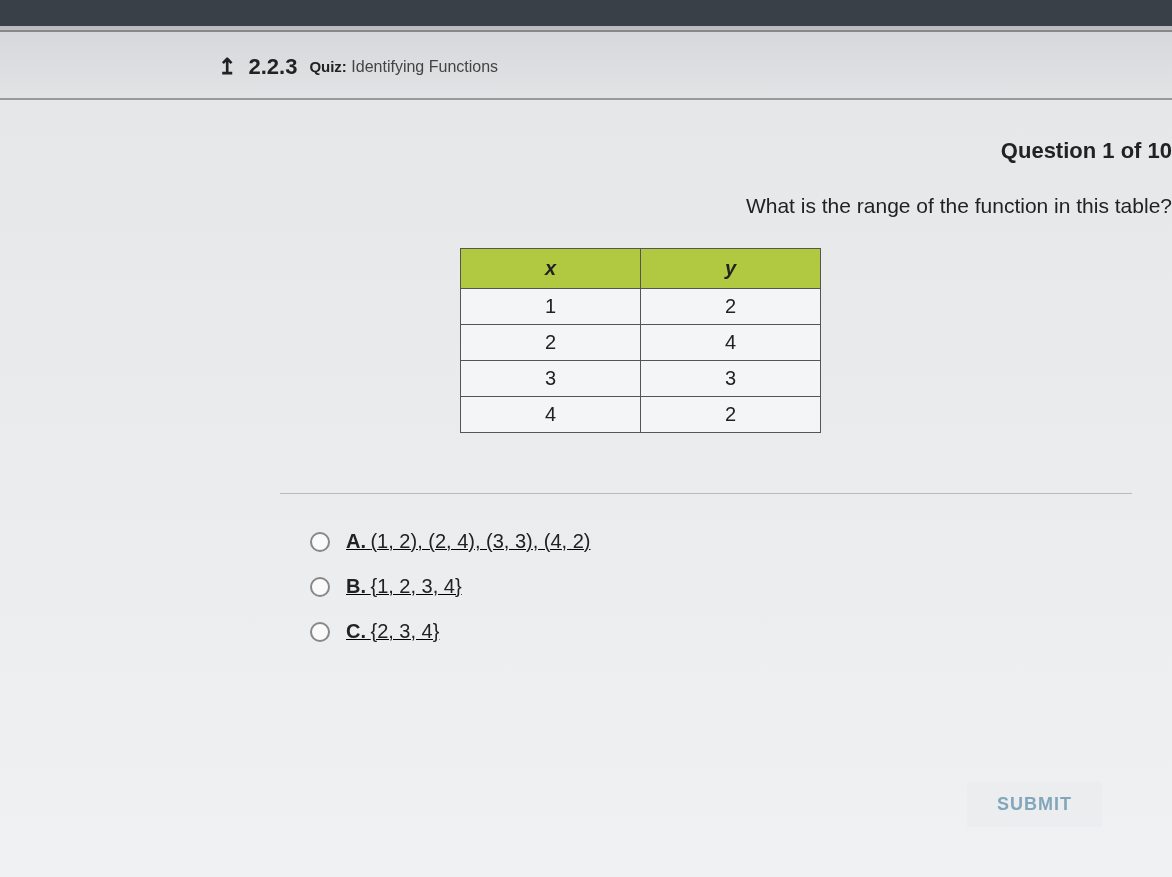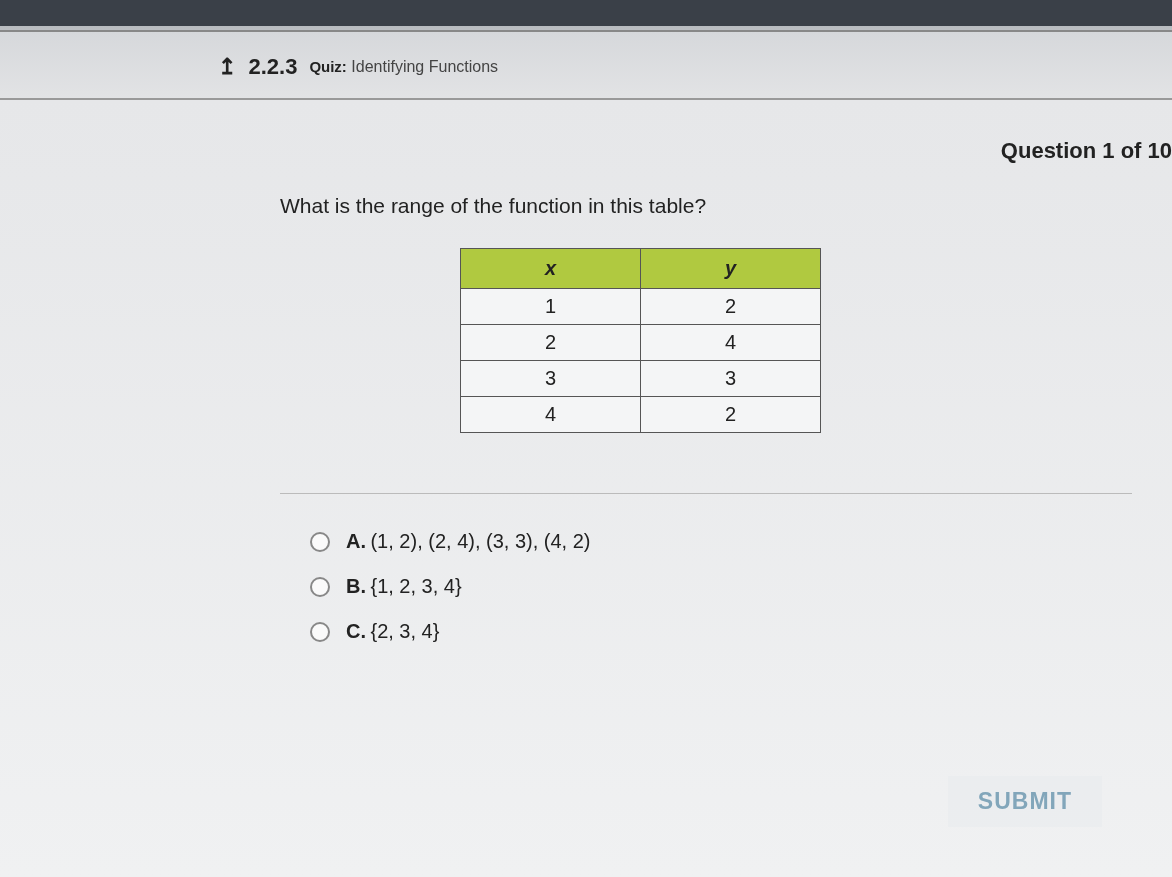--- a/index.html
+++ b/index.html
@@ -54,20 +54,21 @@
     font-size: 22px;
     font-weight: bold;
     color: #222;
     margin-bottom: 30px;
     text-align: right;
   }
   .question-text {
     font-size: 21px;
     color: #222;
     margin-bottom: 30px;
+    text-align: right;
   }
   .table-wrap {
     margin-left: 180px;
     margin-bottom: 60px;
   }
   table {
     border-collapse: collapse;
   }
   th, td {
     border: 1px solid #555;
@@ -86,20 +87,21 @@
   td {
     background: #f4f5f6;
     color: #222;
   }
   .divider {
     border-top: 1px solid #bbb;
     margin: 0 40px 36px 0;
   }
   .options {
     margin-left: 30px;
+    text-decoration: underline;
   }
   .option {
     display: flex;
     align-items: center;
     gap: 16px;
     margin-bottom: 22px;
     cursor: pointer;
   }
   .radio {
     width: 20px;
@@ -118,21 +120,21 @@
     font-size: 20px;
     color: #222;
   }
   .submit-btn {
     position: absolute;
     right: 70px;
     bottom: 50px;
     padding: 12px 30px;
     background: #e8ecef;
     color: #2a6a8e;
-    font-size: 23px;
+    font-size: 18px;
     font-weight: bold;
     letter-spacing: 1px;
     border: none;
     cursor: pointer;
     opacity: 0.55;
   }
 </style>
 </head>
 <body>
 

